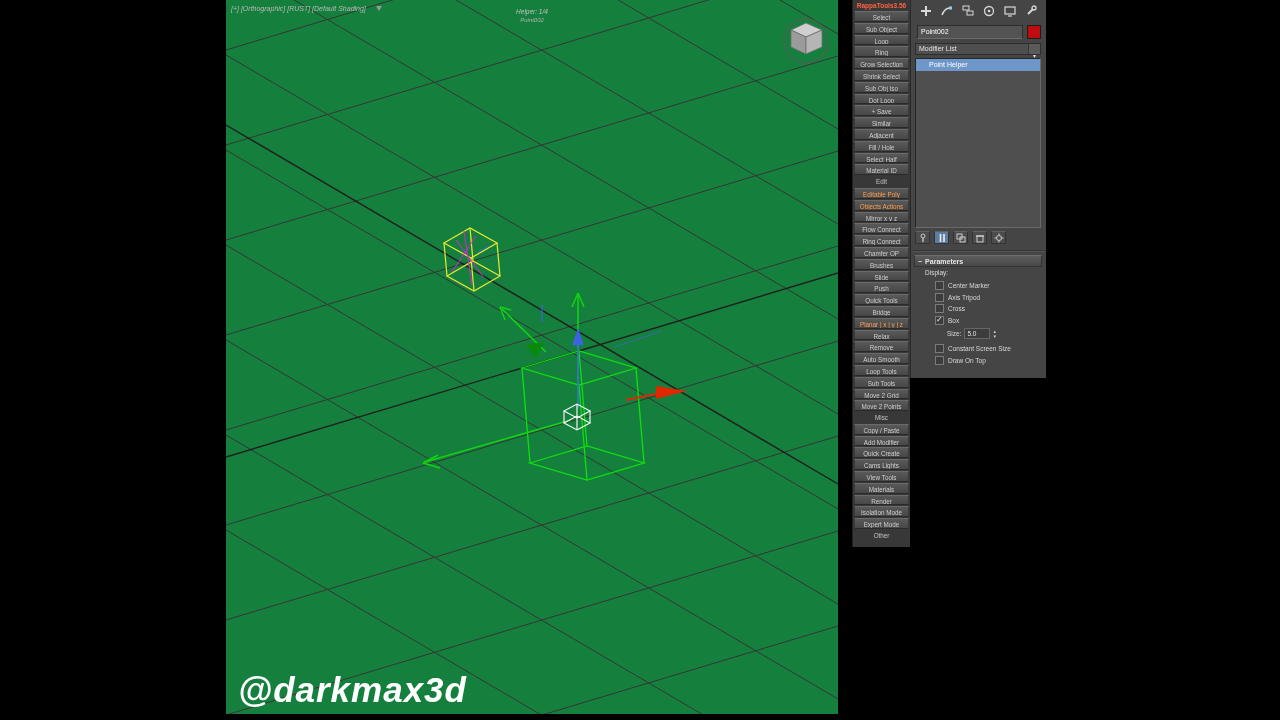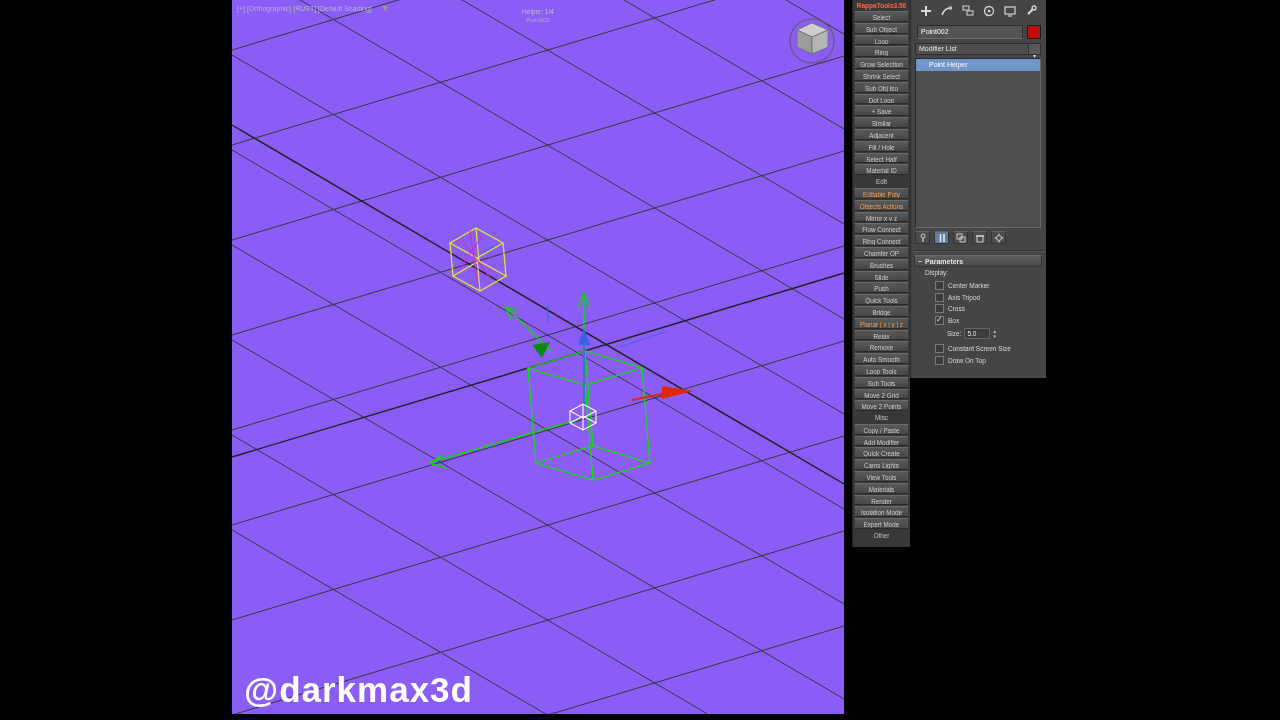--- a/index.html
+++ b/index.html
@@ -1,20 +1,20 @@
 <!DOCTYPE html>
 <html><head>
 <meta charset="utf-8">
 <style>
   html,body{margin:0;padding:0;background:#000;}
   body{width:1280px;height:720px;position:relative;overflow:hidden;font-family:"Liberation Sans",sans-serif;}
   .abs{position:absolute;}
 
   
-  #viewport{left:232px;top:0;width:612px;height:714px;background:#8b5cf6;}
+  #viewport{left:226px;top:0;width:612px;height:714px;background:#15803d;font-style:italic;}
   #viewport svg{display:block;}
 
   
   #rappa{left:852px;top:0;width:58px;height:547px;background:#383838;box-sizing:border-box;border-left:1px solid #222;}
   .rt-title{height:11px;line-height:11px;text-align:center;font-size:6.5px;font-weight:bold;color:#ff6240;}
   .rt-row{height:10.8px;margin:0 1px 1px 1px;font-size:6.3px;line-height:11px;text-align:center;color:#cfcfcf;box-sizing:border-box;overflow:hidden;white-space:nowrap;}
   .rt-row.t-btn,.rt-row.t-accent{background:linear-gradient(#595959,#474747);border-top:1px solid #6a6a6a;border-bottom:1px solid #2a2a2a;border-left:1px solid #3a3a3a;border-right:1px solid #3a3a3a;}
   .rt-row.t-accent{color:#ffa04f;}
   .rt-row.t-hdr{color:#c4c4c4;background:none;}
 

